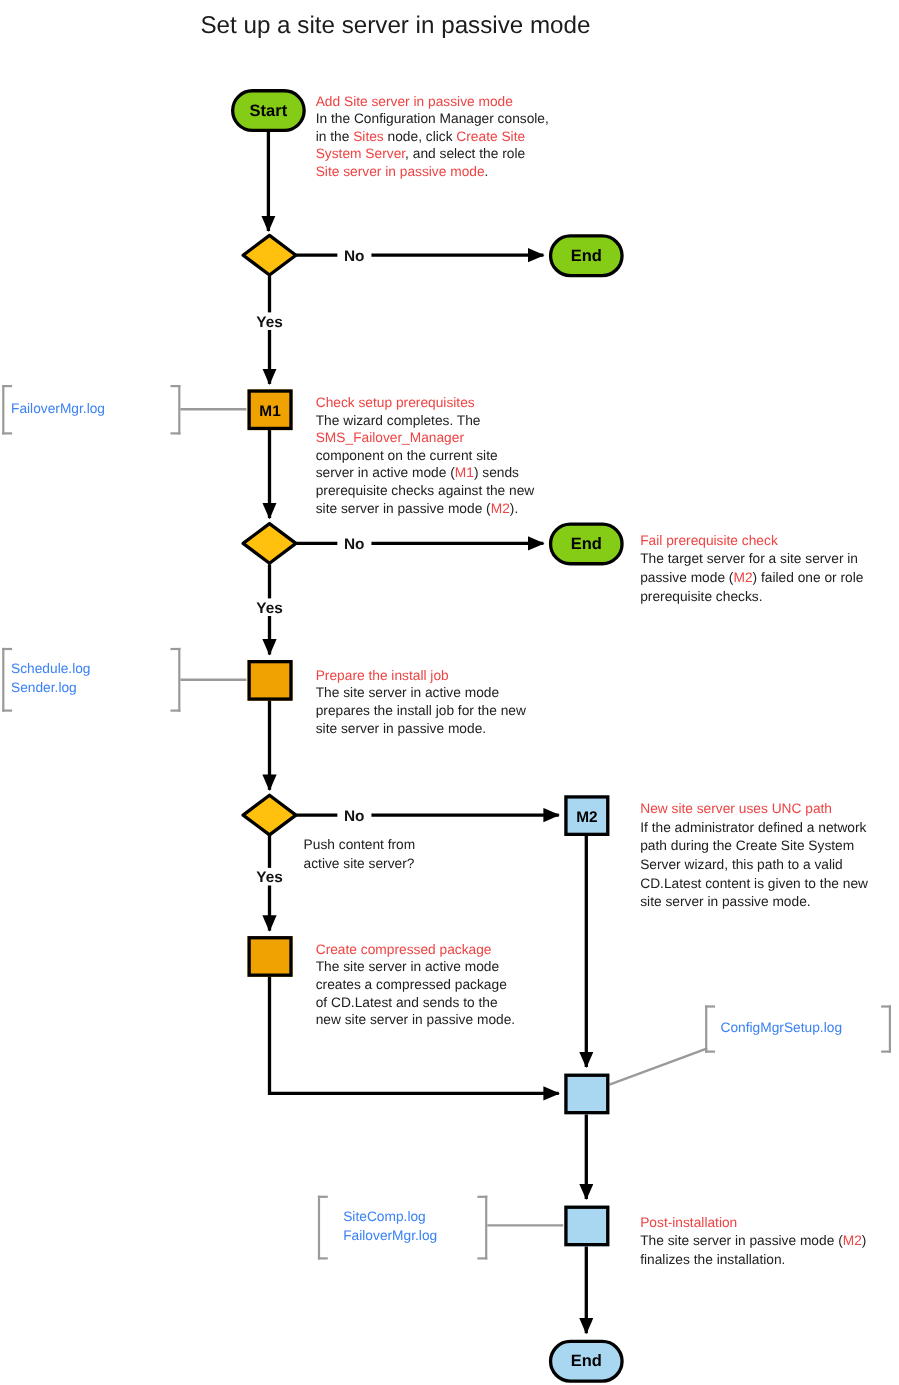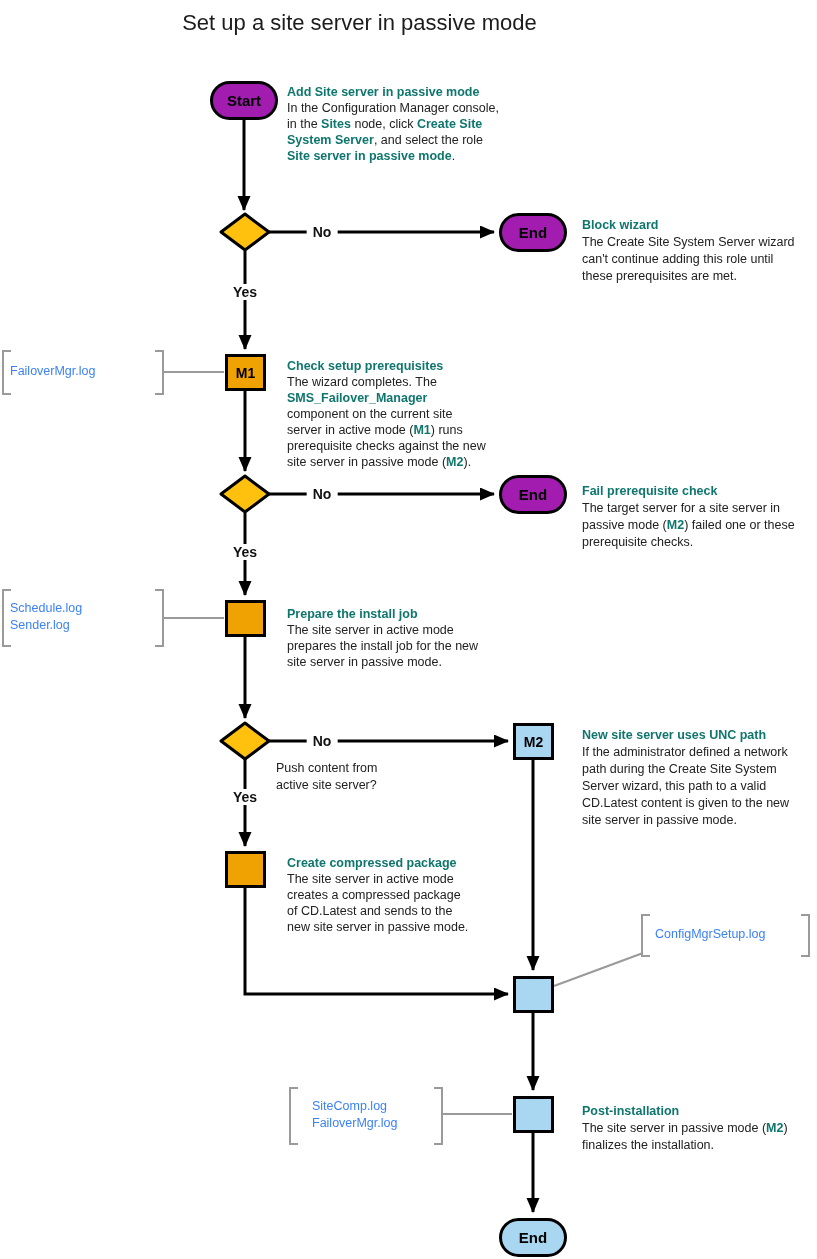--- a/index.html
+++ b/index.html
@@ -4,26 +4,26 @@
 <style>
   html,body{margin:0;padding:0;background:#fff;}
   .canvas{position:relative;width:817px;height:1259px;background:#ffffff;overflow:hidden;
           font-family:"Liberation Sans",sans-serif;color:#1f1f1f;}
   .title{position:absolute;top:10px;left:0;width:657px;text-align:center;font-size:22px;color:#1c1c1c;margin-left:31px;}
   svg.wires{position:absolute;left:0;top:0;}
   .node{position:absolute;display:flex;align-items:center;justify-content:center;
         border:3px solid #000;box-sizing:border-box;font-weight:700;color:#000;}
   .pill{width:68px;height:39px;border-radius:20px;font-size:15px;}
   .sq{width:41px;height:37px;font-size:14px;}
-  .gold{background:#a21caf;}
+  .gold{background:#84cc16;}
   .orange{background:#F0A202;}
   .blue{background:#A9D7F2;}
   .tb{position:absolute;font-size:12.5px;line-height:16px;white-space:nowrap;color:#212121;}
   .tb.lh17{line-height:17px;}
-  .tl span.b{font-weight:700;color:#0f766e;}
+  .tl span.b{font-weight:400;color:#ef4444;}
   .elbl{position:absolute;transform:translate(-50%,-50%);background:#fff;padding:0 6px;
         font-weight:700;font-size:14px;color:#111;}
   .ann{position:absolute;font-size:12.5px;line-height:17px;white-space:nowrap;color:#3b82f6;}
   .brk{position:absolute;width:9px;box-sizing:border-box;}
   .brk-l{border-left:2px solid #9a9a9a;border-top:2px solid #9a9a9a;border-bottom:2px solid #9a9a9a;}
   .brk-r{border-right:2px solid #9a9a9a;border-top:2px solid #9a9a9a;border-bottom:2px solid #9a9a9a;}
 </style>
 </head>
 <body>
 
@@ -83,39 +83,33 @@
   <div class="elbl" style="left:322px;top:741px">No</div>
   <div class="elbl" style="left:245px;top:797px">Yes</div>
 
   <div class="tb" style="left:287px;top:84px">
       <div class="tl"><span class="b">Add Site server in passive mode</span></div>
       <div class="tl"><span>In the Configuration Manager console,</span></div>
       <div class="tl"><span>in the </span><span class="b">Sites</span><span> node, click </span><span class="b">Create Site</span></div>
       <div class="tl"><span class="b">System Server</span><span>, and select the role</span></div>
       <div class="tl"><span class="b">Site server in passive mode</span><span>.</span></div>
     </div>
-  <div class="tb lh17" style="left:582px;top:217px">
-      <div class="tl"><span class="b">Block wizard</span></div>
-      <div class="tl"><span>The Create Site System Server wizard</span></div>
-      <div class="tl"><span>can't continue adding this role until</span></div>
-      <div class="tl"><span>these prerequisites are met.</span></div>
-    </div>
   <div class="tb" style="left:287px;top:358px">
       <div class="tl"><span class="b">Check setup prerequisites</span></div>
       <div class="tl"><span>The wizard completes. The</span></div>
       <div class="tl"><span class="b">SMS_Failover_Manager</span></div>
       <div class="tl"><span>component on the current site</span></div>
-      <div class="tl"><span>server in active mode (</span><span class="b">M1</span><span>) runs</span></div>
+      <div class="tl"><span>server in active mode (</span><span class="b">M1</span><span>) sends</span></div>
       <div class="tl"><span>prerequisite checks against the new</span></div>
       <div class="tl"><span>site server in passive mode (</span><span class="b">M2</span><span>).</span></div>
     </div>
   <div class="tb lh17" style="left:582px;top:483px">
       <div class="tl"><span class="b">Fail prerequisite check</span></div>
       <div class="tl"><span>The target server for a site server in</span></div>
-      <div class="tl"><span>passive mode (</span><span class="b">M2</span><span>) failed one or these</span></div>
+      <div class="tl"><span>passive mode (</span><span class="b">M2</span><span>) failed one or role</span></div>
       <div class="tl"><span>prerequisite checks.</span></div>
     </div>
   <div class="tb" style="left:287px;top:606px">
       <div class="tl"><span class="b">Prepare the install job</span></div>
       <div class="tl"><span>The site server in active mode</span></div>
       <div class="tl"><span>prepares the install job for the new</span></div>
       <div class="tl"><span>site server in passive mode.</span></div>
     </div>
   <div class="tb lh17" style="left:276px;top:760px">
       <div class="tl"><span>Push content from</span></div>

